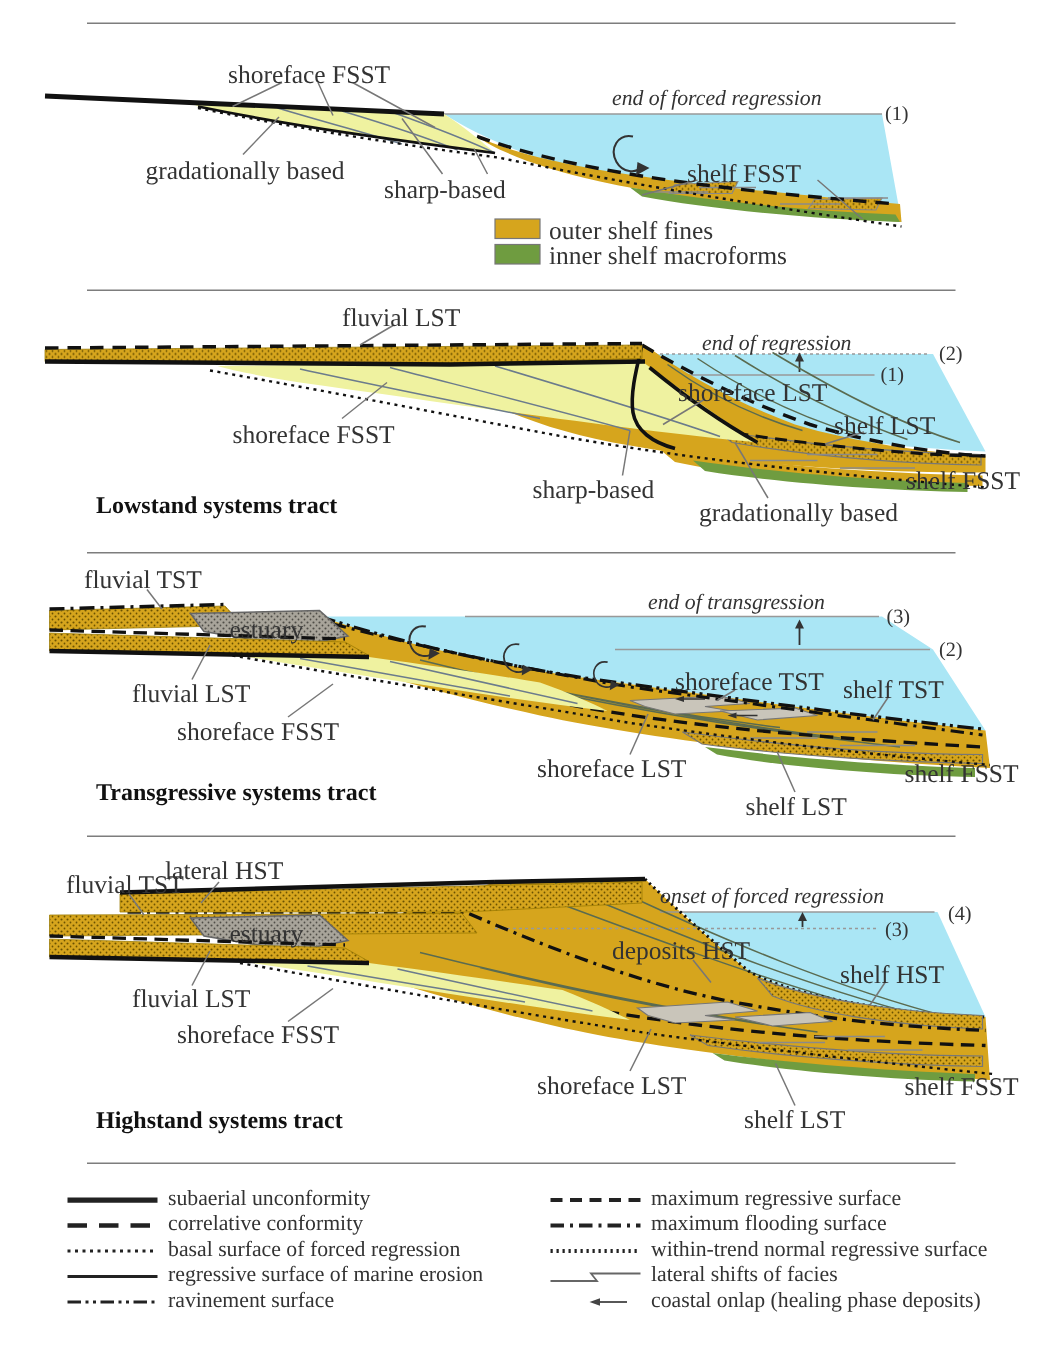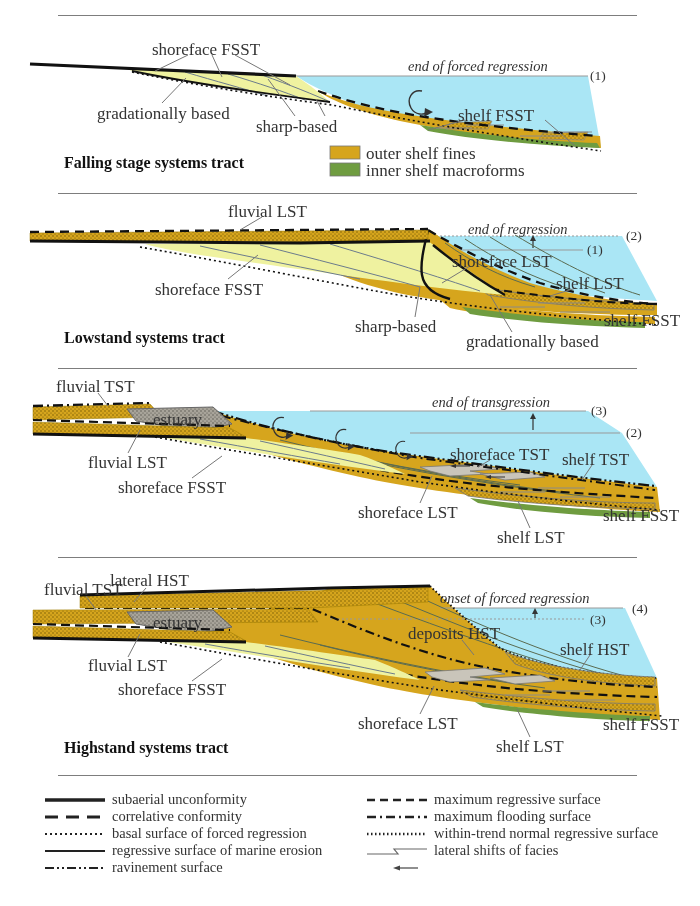--- a/index.html
+++ b/index.html
@@ -75,21 +75,20 @@
       </g>
     </svg>
     <div class="lbl" style="left:152px;top:25px">shoreface FSST</div>
     <div class="lbl" style="left:97px;top:89px">gradationally based</div>
     <div class="lbl" style="left:256px;top:102px">sharp-based</div>
     <div class="lbl" style="left:458px;top:91px">shelf FSST</div>
     <div class="sea" style="left:408px;top:43px">end of forced regression</div>
     <div class="mk" style="left:590px;top:53px">(1)</div>
     <div class="lbl" style="left:366px;top:129px">outer shelf fines</div>
     <div class="lbl" style="left:366px;top:146px">inner shelf macroforms</div>
-    <div class="title" style="left:64px;top:139px">Falling stage systems tract</div>
   </div>
 
   <div class="panel" style="top:195px;height:173px">
     <svg width="700" height="173" viewBox="0 0 700 173">
       <defs>
         <pattern id="sand2" patternUnits="userSpaceOnUse" width="4" height="4">
           <rect width="4" height="4" fill="#d6a51d"></rect>
             <circle cx="1" cy="1" r="0.7" fill="#6b5200"></circle>
             <circle cx="3" cy="3" r="0.6" fill="#6b5200"></circle>
         </pattern>
@@ -226,20 +225,21 @@
     <div class="lbl" style="left:88px;top:83px">fluvial LST</div>
     <div class="lbl" style="left:118px;top:108px">shoreface FSST</div>
     <div class="sea" style="left:432px;top:24px">end of transgression</div>
     <div class="mk" style="left:591px;top:33px">(3)</div>
     <div class="mk" style="left:626px;top:55px">(2)</div>
     <div class="lbl" style="left:450px;top:75px">shoreface TST</div>
     <div class="lbl" style="left:562px;top:80px">shelf TST</div>
     <div class="lbl" style="left:358px;top:133px">shoreface LST</div>
     <div class="lbl" style="left:497px;top:158px">shelf LST</div>
     <div class="lbl" style="left:603px;top:136px">shelf FSST</div>
+    <div class="title" style="left:64px;top:150px">Transgressive systems tract</div>
   </div>
 
   <div class="panel" style="top:560px;height:215px">
     <svg width="700" height="215" viewBox="0 0 700 215">
       <defs>
         <pattern id="sand4" patternUnits="userSpaceOnUse" width="4" height="4">
           <rect width="4" height="4" fill="#d6a51d"></rect>
             <circle cx="1" cy="1" r="0.7" fill="#6b5200"></circle>
             <circle cx="3" cy="3" r="0.6" fill="#6b5200"></circle>
         </pattern>
@@ -335,15 +335,16 @@
     </svg>
     <div class="legend-text" style="left:112px;top:16px">subaerial unconformity</div>
     <div class="legend-text" style="left:112px;top:33px">correlative conformity</div>
     <div class="legend-text" style="left:112px;top:50px">basal surface of forced regression</div>
     <div class="legend-text" style="left:112px;top:67px">regressive surface of marine erosion</div>
     <div class="legend-text" style="left:112px;top:84px">ravinement surface</div>
     <div class="legend-text" style="left:434px;top:33px">maximum flooding surface</div>
     <div class="legend-text" style="left:434px;top:16px">maximum regressive surface</div>
     <div class="legend-text" style="left:434px;top:50px">within-trend normal regressive surface</div>
     <div class="legend-text" style="left:434px;top:67px">lateral shifts of facies</div>
+    <div class="legend-text" style="left:434px;top:84px">coastal onlap (healing phase deposits)</div>
   </div>
 
 </div>
 
 </body></html>

